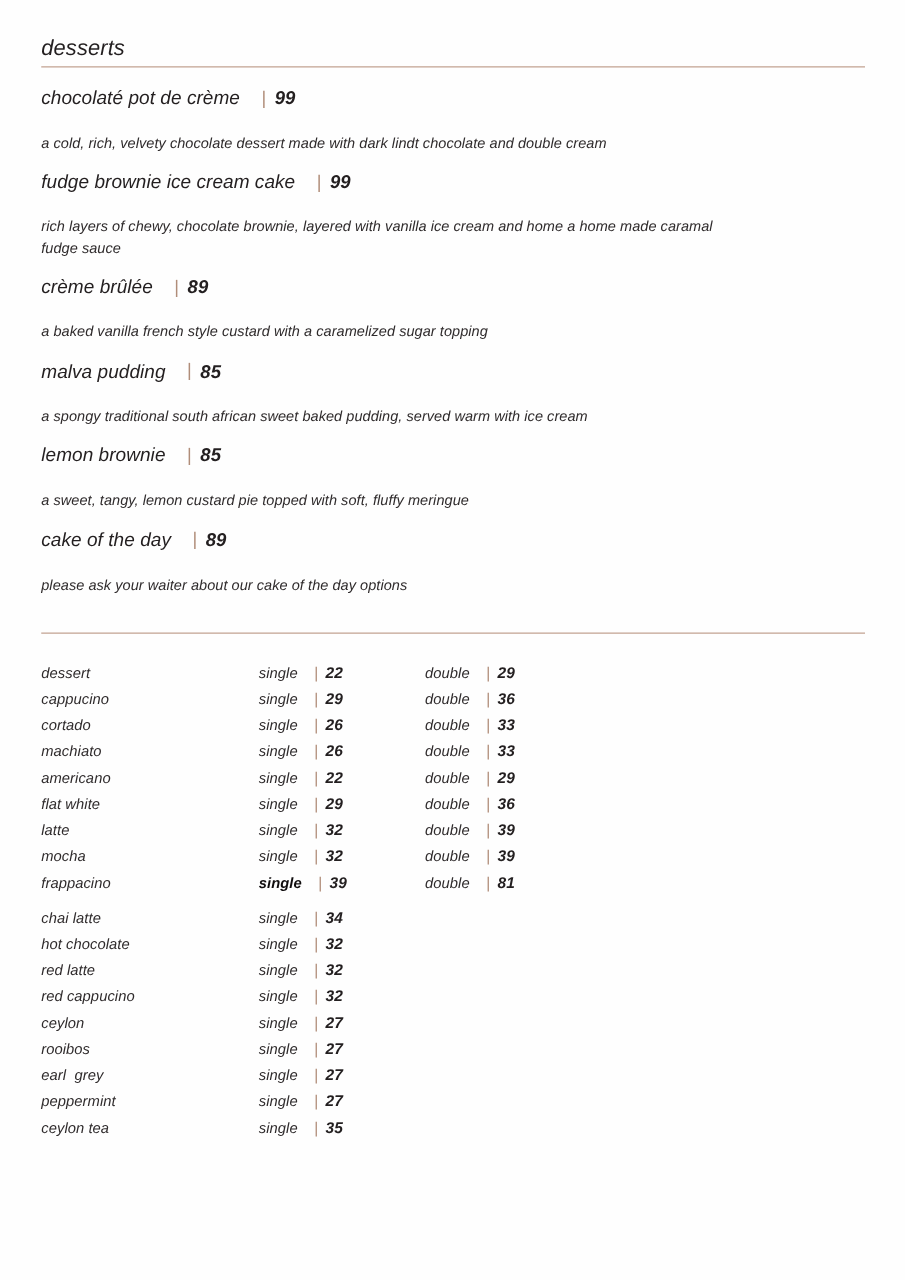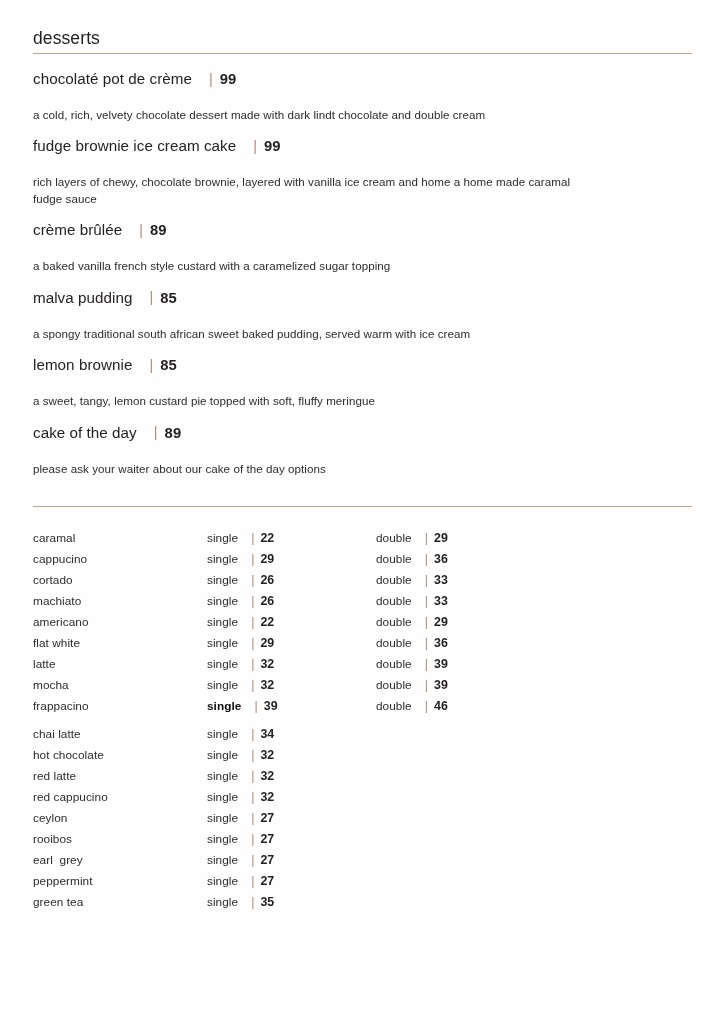--- a/index.html
+++ b/index.html
@@ -25,21 +25,21 @@
     box-sizing: border-box;
   }
   .content {
     position: absolute;
     left: 33px;
     top: 28px;
     width: 659px;
   }
 
   
-  .section { margin: 0; }
+  .section { margin: 0; font-style: italic; }
   .section-head {
     font-size: 17.5px;
     font-weight: 400;
     letter-spacing: 0.1px;
     color: #231f20;
     margin: 0 0 4px 0;
     line-height: 1.2;
   }
   .section-rule {
     height: 0;
@@ -104,21 +104,21 @@
     color: #2f2b2c;
     letter-spacing: 0.05px;
     white-space: pre;
   }
   .coffee-col {
     display: flex;
     align-items: flex-end;
     white-space: nowrap;
   }
   .col-single { width: 133px; flex: 0 0 133px; }
-  .col-double { width: 130px; flex: 0 0 130px; margin-left: 36px; }
+  .col-double { width: 130px; flex: 0 0 130px; }
   .size-label {
     font-size: 11.8px;
     color: #2f2b2c;
     letter-spacing: 0.05px;
   }
   .size-label.emph {
     color: #100d0e;
     font-weight: 600;
   }
   .coffee-sep {
@@ -196,21 +196,21 @@
             <div class="dessert-desc">please ask your waiter about our cake of the day options</div>
           </div>
         </div>
     </div>
 
     <div class="section coffees-section">
       <div class="section-rule"></div>
 
       <div class="coffee-list">
           <div class="coffee-row">
-            <span class="coffee-name">caramal</span>
+            <span class="coffee-name">dessert</span>
             <span class="coffee-col col-single">
               <span class="size-label">single</span>
               <span class="coffee-sep">|</span>
               <span class="coffee-price">22</span>
             </span>
             <span class="coffee-col col-double">
               <span class="size-label">double</span>
               <span class="coffee-sep">|</span>
               <span class="coffee-price">29</span>
             </span>
@@ -309,21 +309,21 @@
           <div class="coffee-row">
             <span class="coffee-name">frappacino</span>
             <span class="coffee-col col-single">
               <span class="size-label emph">single</span>
               <span class="coffee-sep">|</span>
               <span class="coffee-price">39</span>
             </span>
             <span class="coffee-col col-double">
               <span class="size-label">double</span>
               <span class="coffee-sep">|</span>
-              <span class="coffee-price">46</span>
+              <span class="coffee-price">81</span>
             </span>
           </div>
           <div class="coffee-row">
             <span class="coffee-name">chai latte</span>
             <span class="coffee-col col-single">
               <span class="size-label">single</span>
               <span class="coffee-sep">|</span>
               <span class="coffee-price">34</span>
             </span>
             <span class="coffee-col col-double empty-cell">
@@ -417,21 +417,21 @@
               <span class="coffee-sep">|</span>
               <span class="coffee-price">27</span>
             </span>
             <span class="coffee-col col-double empty-cell">
               <span class="size-label"></span>
               <span class="coffee-sep">|</span>
               <span class="coffee-price"></span>
             </span>
           </div>
           <div class="coffee-row">
-            <span class="coffee-name">green tea</span>
+            <span class="coffee-name">ceylon tea</span>
             <span class="coffee-col col-single">
               <span class="size-label">single</span>
               <span class="coffee-sep">|</span>
               <span class="coffee-price">35</span>
             </span>
             <span class="coffee-col col-double empty-cell">
               <span class="size-label"></span>
               <span class="coffee-sep">|</span>
               <span class="coffee-price"></span>
             </span>

